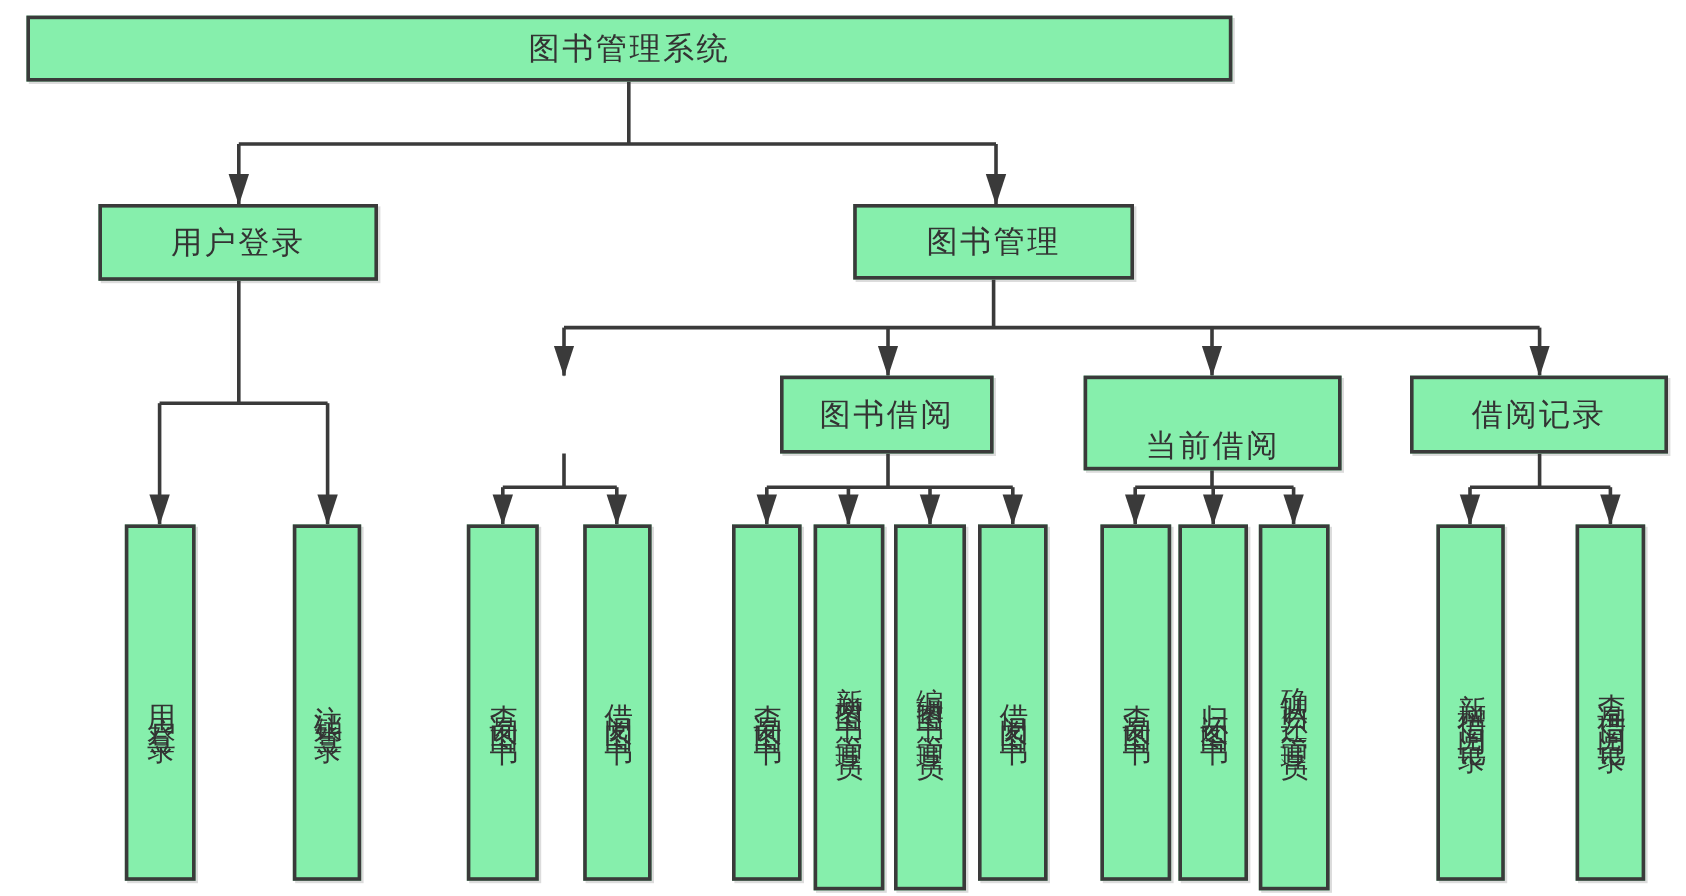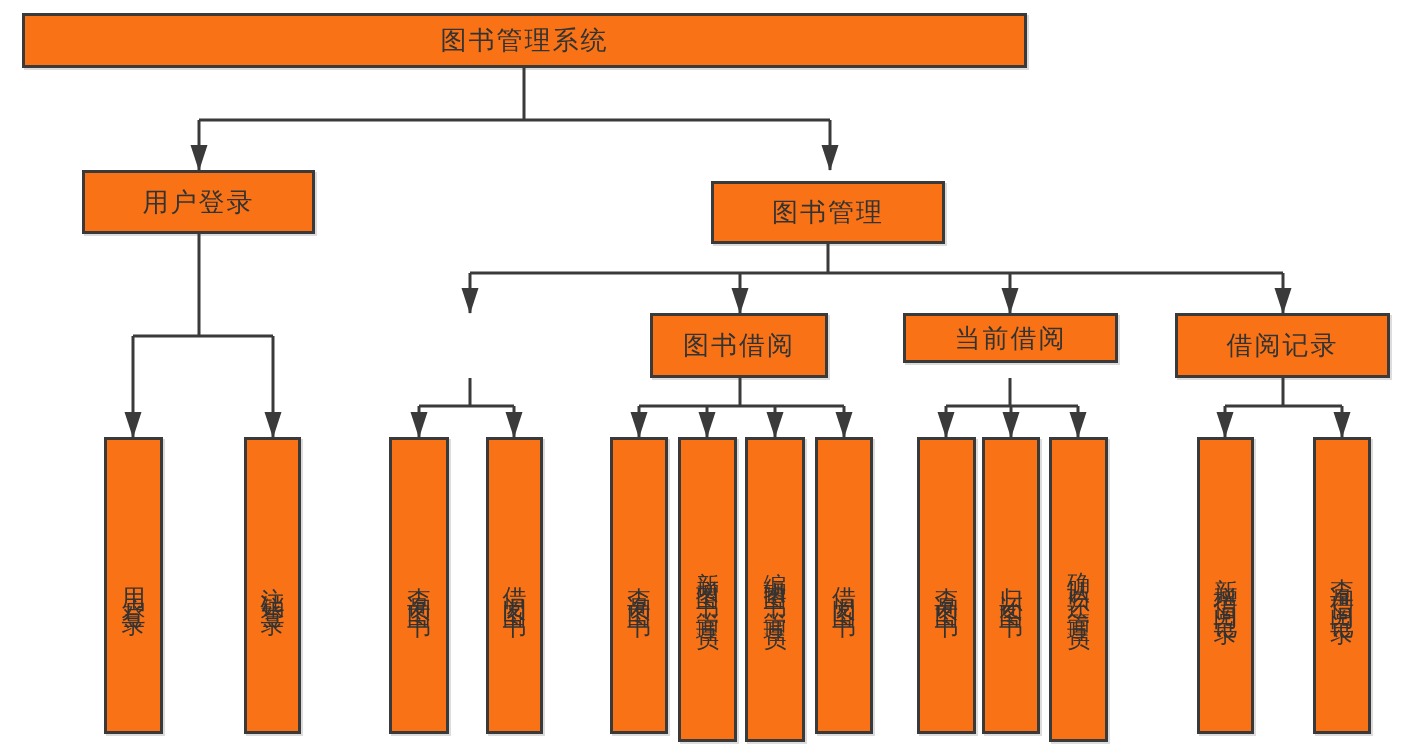--- a/index.html
+++ b/index.html
@@ -20,21 +20,21 @@
     position: absolute;
     left: 0;
     top: 0;
     width: 1405px;
     height: 747px;
     pointer-events: none;
   }
   .node {
     position: absolute;
     box-sizing: border-box;
-    background: #f97316;
+    background: #86efac;
     border: 3px solid #3a3a3a;
     box-shadow: 2px 2px 0 rgba(60,60,60,0.18);
     display: flex;
     align-items: center;
     justify-content: center;
     color: #333333;
   }
   .hlabel {
     font-size: 26px;
     letter-spacing: 2px;
@@ -113,28 +113,28 @@
     </g>
   </svg>
 
   <div class="node" style="left:22px; top:13px; width:1005px; height:55px;">
     <span class="hlabel">图书管理系统</span>
   </div>
 
   <div class="node" style="left:82px; top:170px; width:233px; height:64px;">
     <span class="hlabel">用户登录</span>
   </div>
-  <div class="node" style="left:711px; top:170px; width:234px; height:63px;margin-top:11px;">
+  <div class="node" style="left:711px; top:170px; width:234px; height:63px;">
     <span class="hlabel">图书管理</span>
   </div>
 
   <div class="node" style="left:650px; top:313px; width:178px; height:65px;">
     <span class="hlabel">图书借阅</span>
   </div>
-  <div class="node" style="left:903px; top:313px; width:215px; height:50px;">
+  <div class="node" style="left:903px; top:313px; width:215px; height:79px;align-items:flex-end;">
     <span class="hlabel">当前借阅</span>
   </div>
   <div class="node" style="left:1175px; top:313px; width:215px; height:65px;">
     <span class="hlabel">借阅记录</span>
   </div>
 
   <div class="node" style="left:104px; top:437px; width:59px; height:297px;">
     <span class="vlabel">用户登录</span>
   </div>
   <div class="node" style="left:244px; top:437px; width:57px; height:297px;">

